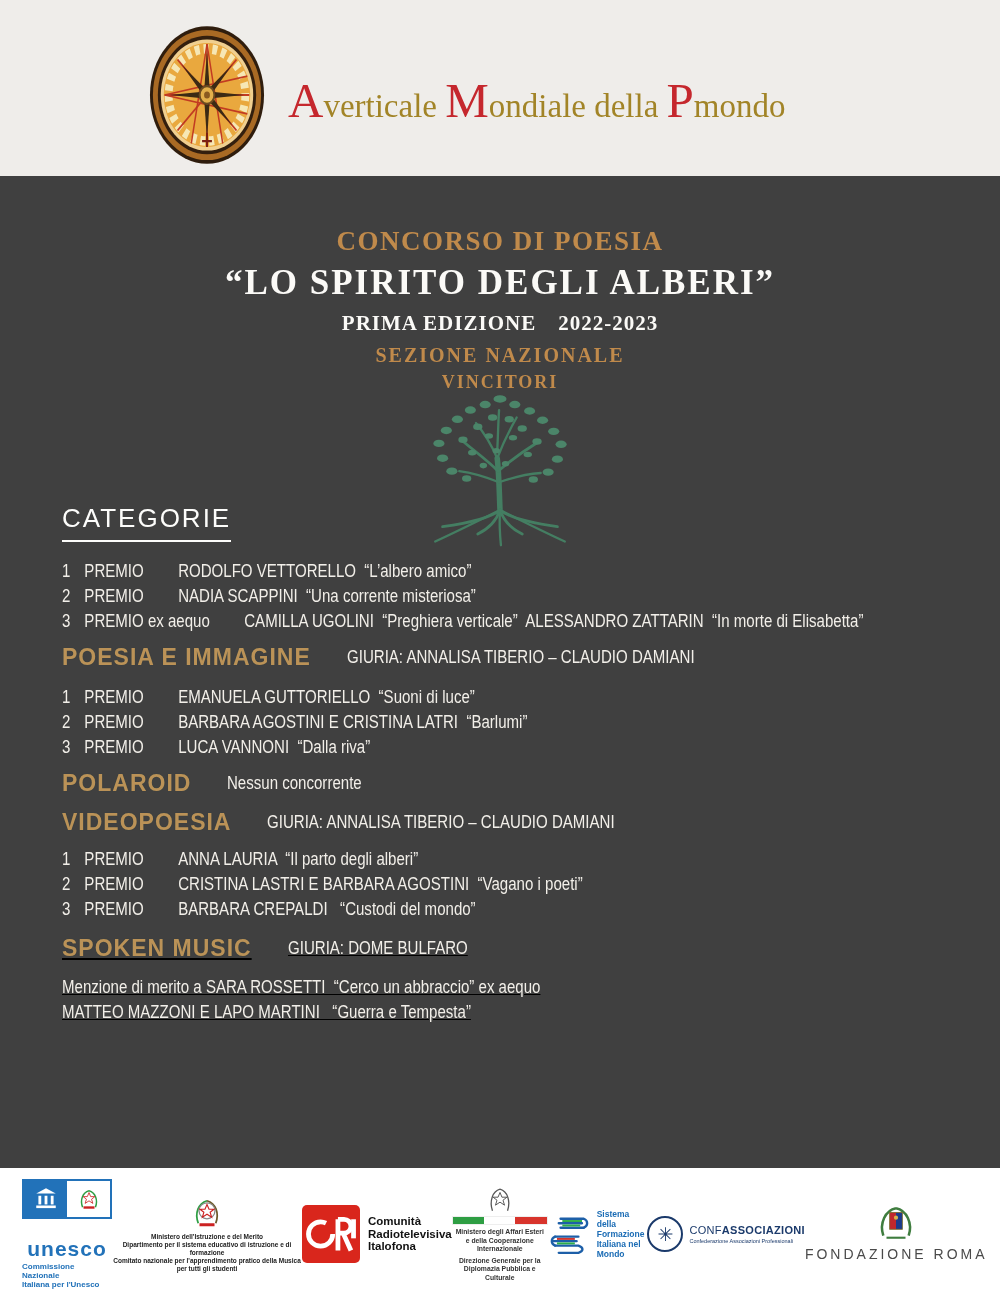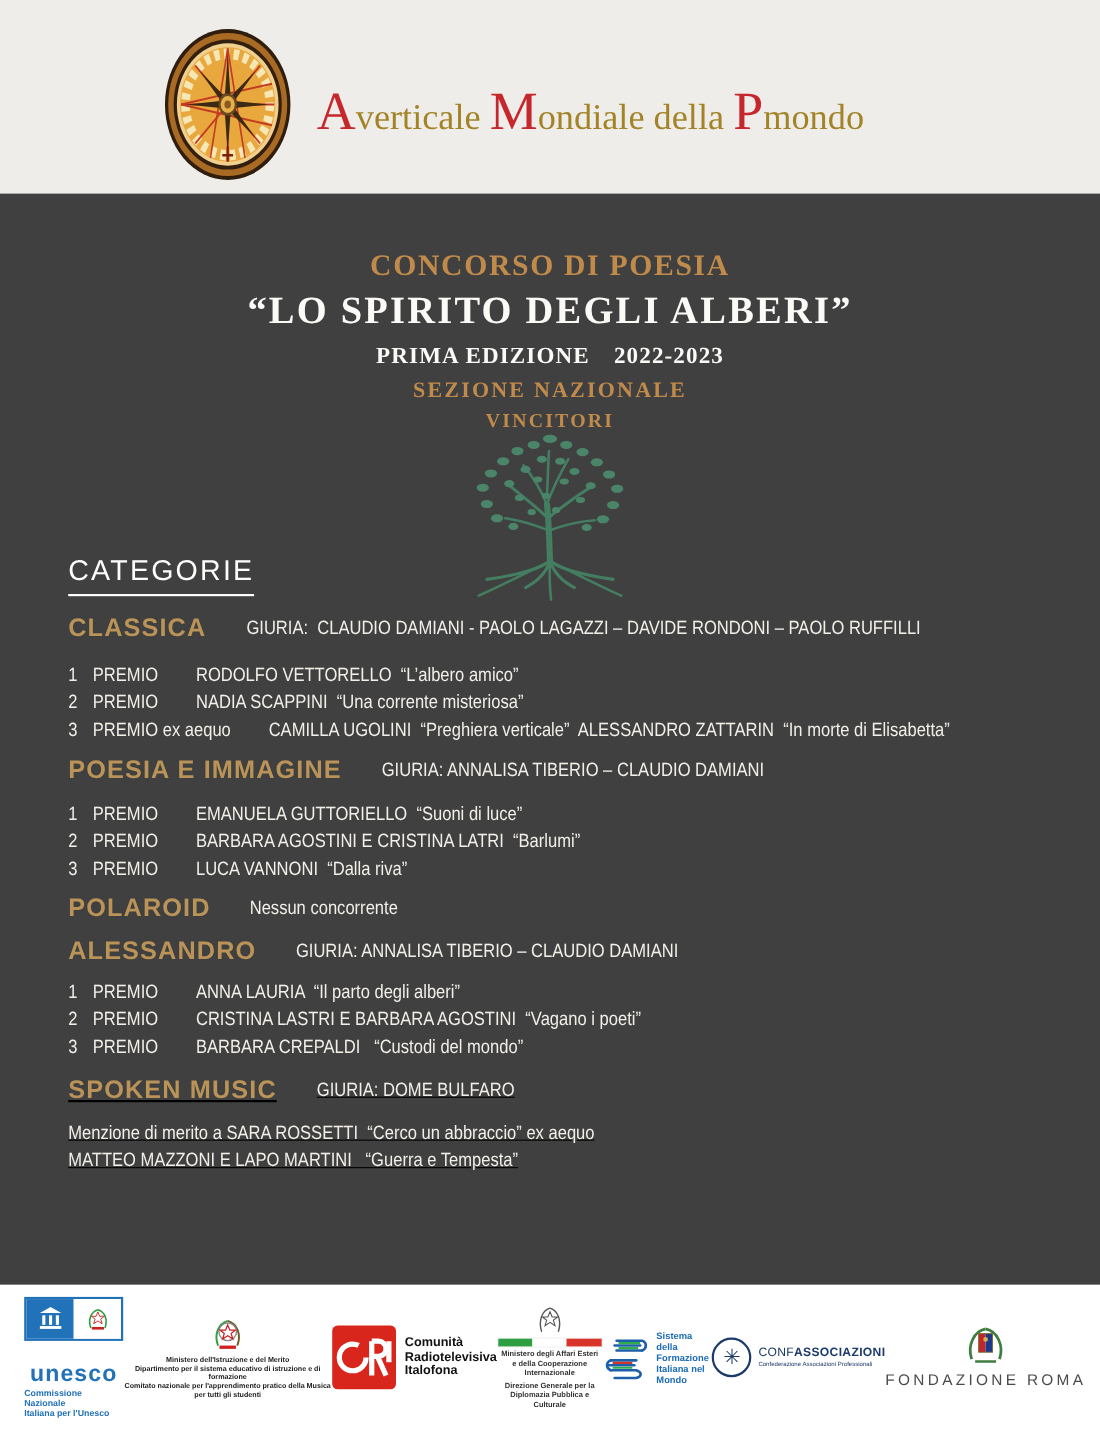--- a/index.html
+++ b/index.html
@@ -182,24 +182,20 @@
   <div class="tline edition">
     <span>PRIMA EDIZIONE</span><span class="years">2022-2023</span>
   </div>
   <div class="tline sezione">SEZIONE NAZIONALE</div>
   <div class="tline vincitori">VINCITORI</div>
 
   <div class="categorie-wrap">
     <div class="categorie">CATEGORIE</div>
   </div>
 
-  <div class="catrow mt15">
-    <span class="cat">CLASSICA</span>
-    <span class="giuria">GIURIA:  CLAUDIO DAMIANI - PAOLO LAGAZZI – DAVIDE RONDONI – PAOLO RUFFILLI</span>
-  </div>
   <div class="plist mt17">
     <div class="prow"><span class="pn">1</span><span class="pl">PREMIO</span><span class="pt">RODOLFO VETTORELLO  “L’albero amico”</span></div>
     <div class="prow"><span class="pn">2</span><span class="pl">PREMIO</span><span class="pt">NADIA SCAPPINI  “Una corrente misteriosa”</span></div>
     <div class="prow"><span class="pn">3</span><span class="pl">PREMIO ex aequo</span><span class="pt">CAMILLA UGOLINI  “Preghiera verticale”  ALESSANDRO ZATTARIN  “In morte di Elisabetta”</span></div>
   </div>
 
   <div class="catrow mt10">
     <span class="cat">POESIA E IMMAGINE</span>
     <span class="giuria">GIURIA: ANNALISA TIBERIO – CLAUDIO DAMIANI</span>
   </div>
@@ -208,21 +204,21 @@
     <div class="prow"><span class="pn">2</span><span class="pl">PREMIO</span><span class="pt">BARBARA AGOSTINI E CRISTINA LATRI  “Barlumi”</span></div>
     <div class="prow"><span class="pn">3</span><span class="pl">PREMIO</span><span class="pt">LUCA VANNONI  “Dalla riva”</span></div>
   </div>
 
   <div class="catrow mt10">
     <span class="cat">POLAROID</span>
     <span class="note">Nessun concorrente</span>
   </div>
 
   <div class="catrow mt12">
-    <span class="cat">ALESSANDRO</span>
+    <span class="cat">VIDEOPOESIA</span>
     <span class="giuria">GIURIA: ANNALISA TIBERIO – CLAUDIO DAMIANI</span>
   </div>
   <div class="plist mt11">
     <div class="prow"><span class="pn">1</span><span class="pl">PREMIO</span><span class="pt">ANNA LAURIA  “Il parto degli alberi”</span></div>
     <div class="prow"><span class="pn">2</span><span class="pl">PREMIO</span><span class="pt">CRISTINA LASTRI E BARBARA AGOSTINI  “Vagano i poeti”</span></div>
     <div class="prow"><span class="pn">3</span><span class="pl">PREMIO</span><span class="pt">BARBARA CREPALDI   “Custodi del mondo”</span></div>
   </div>
 
   <div class="catrow mt13">
     <span class="cat">SPOKEN MUSIC</span>

